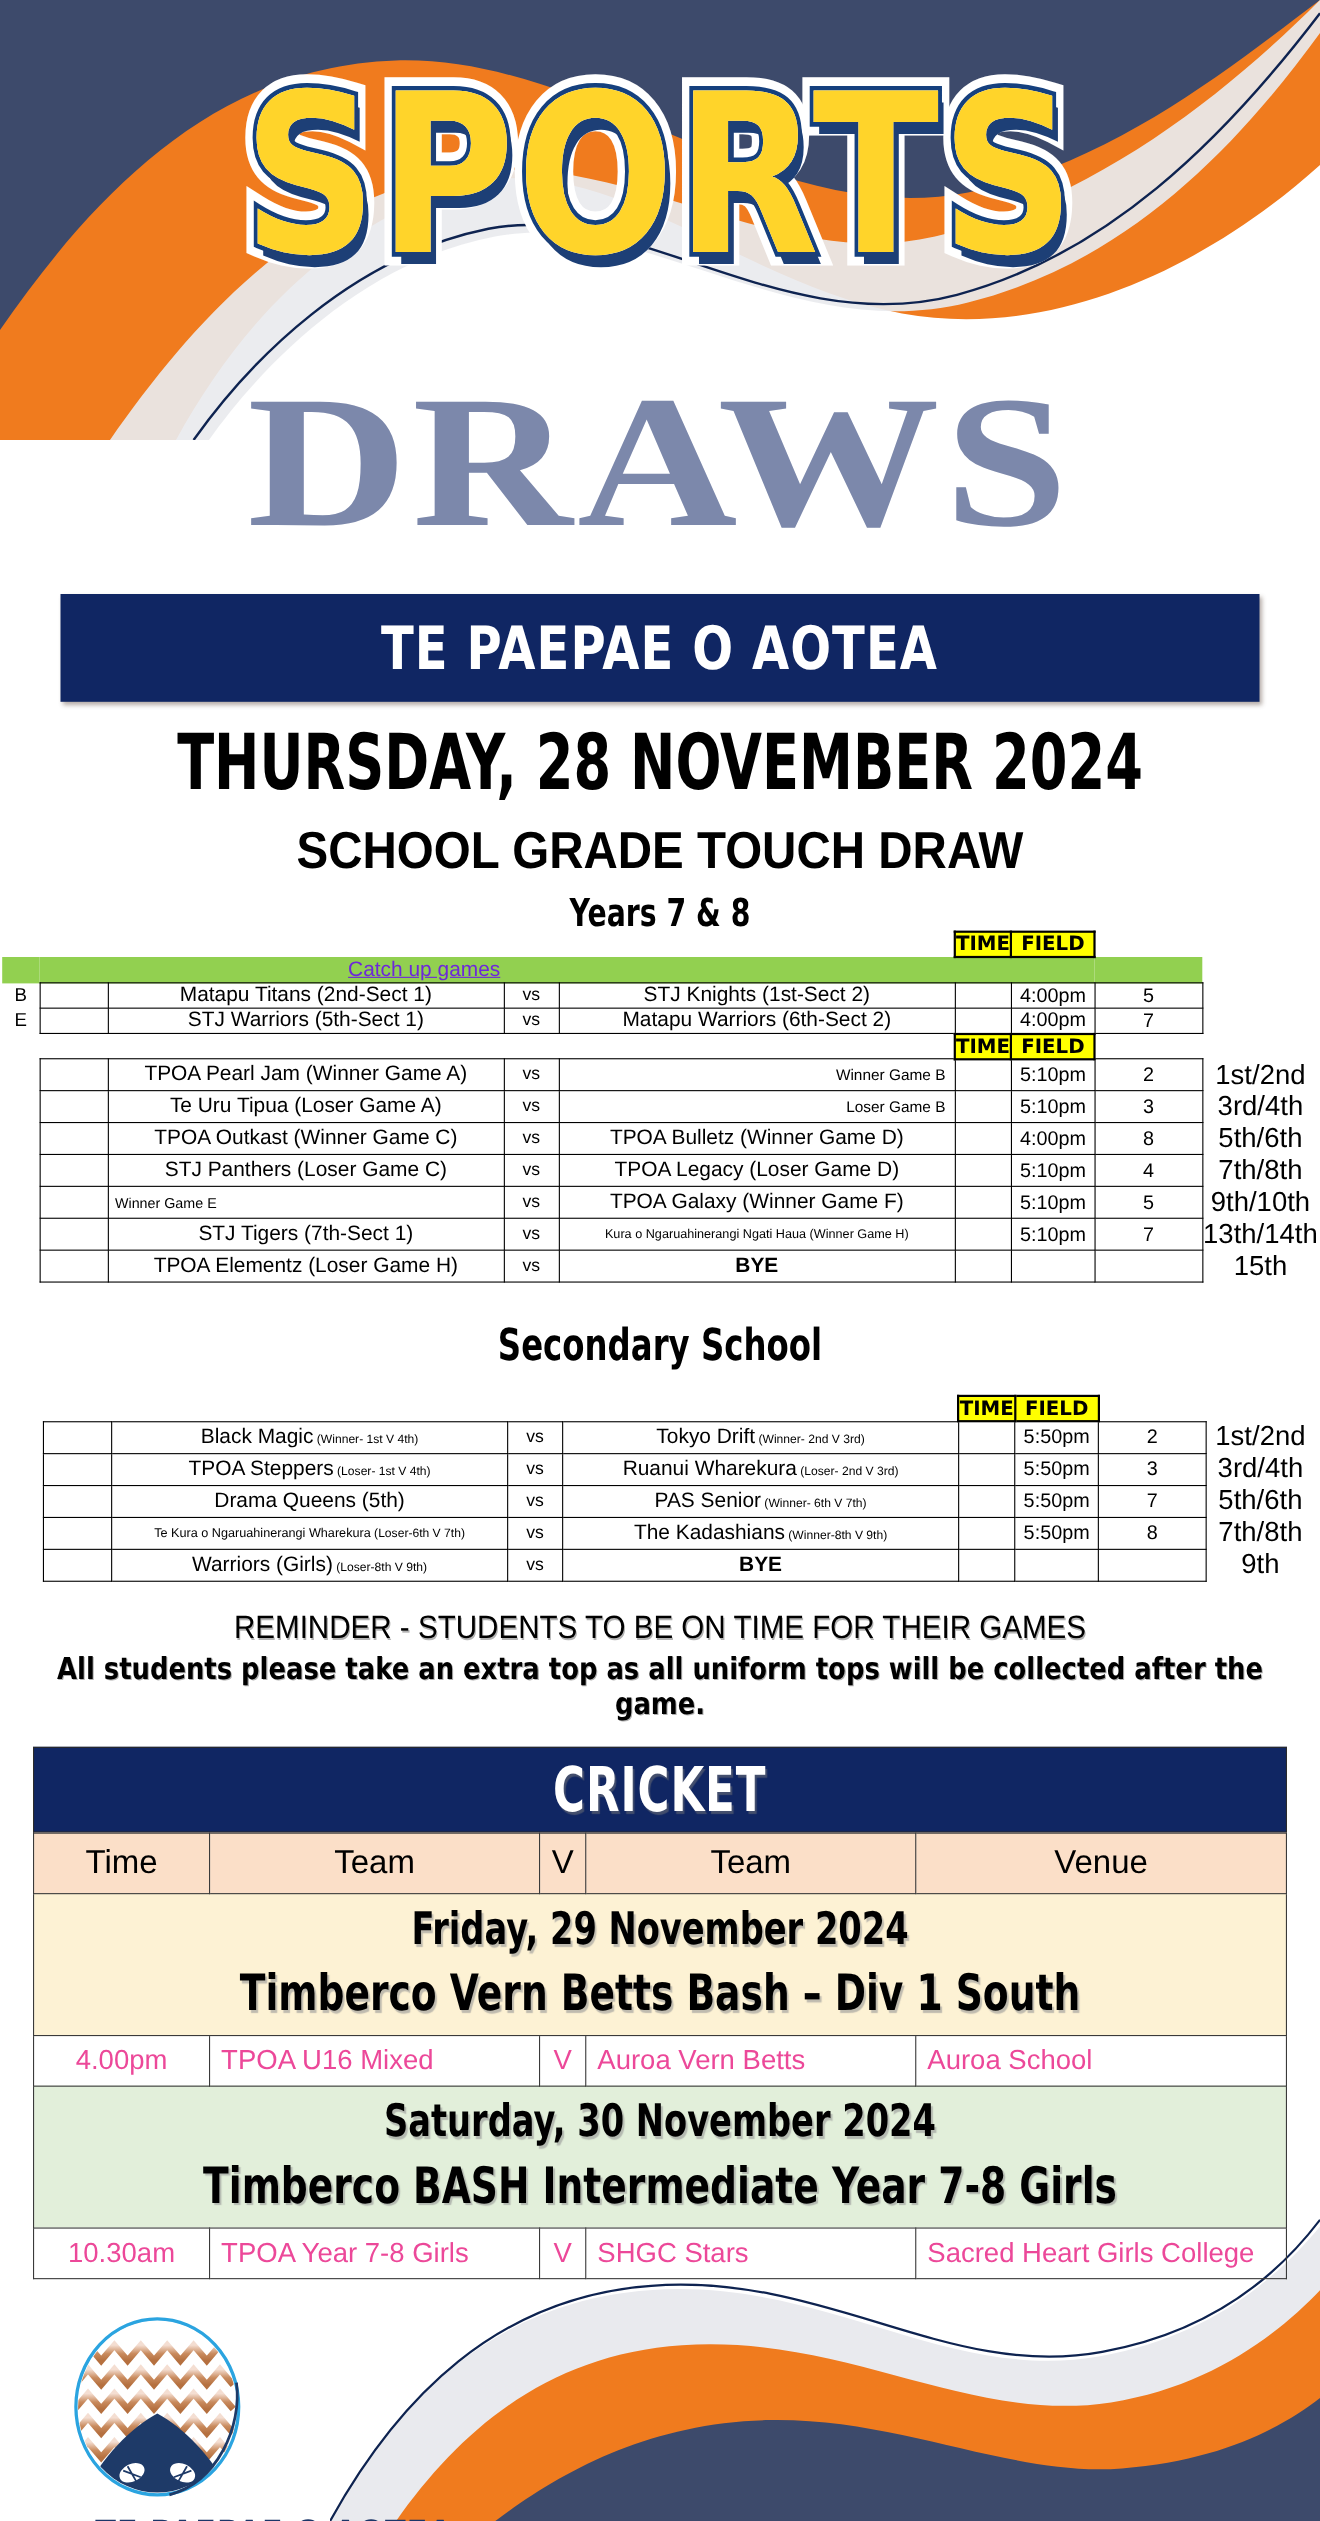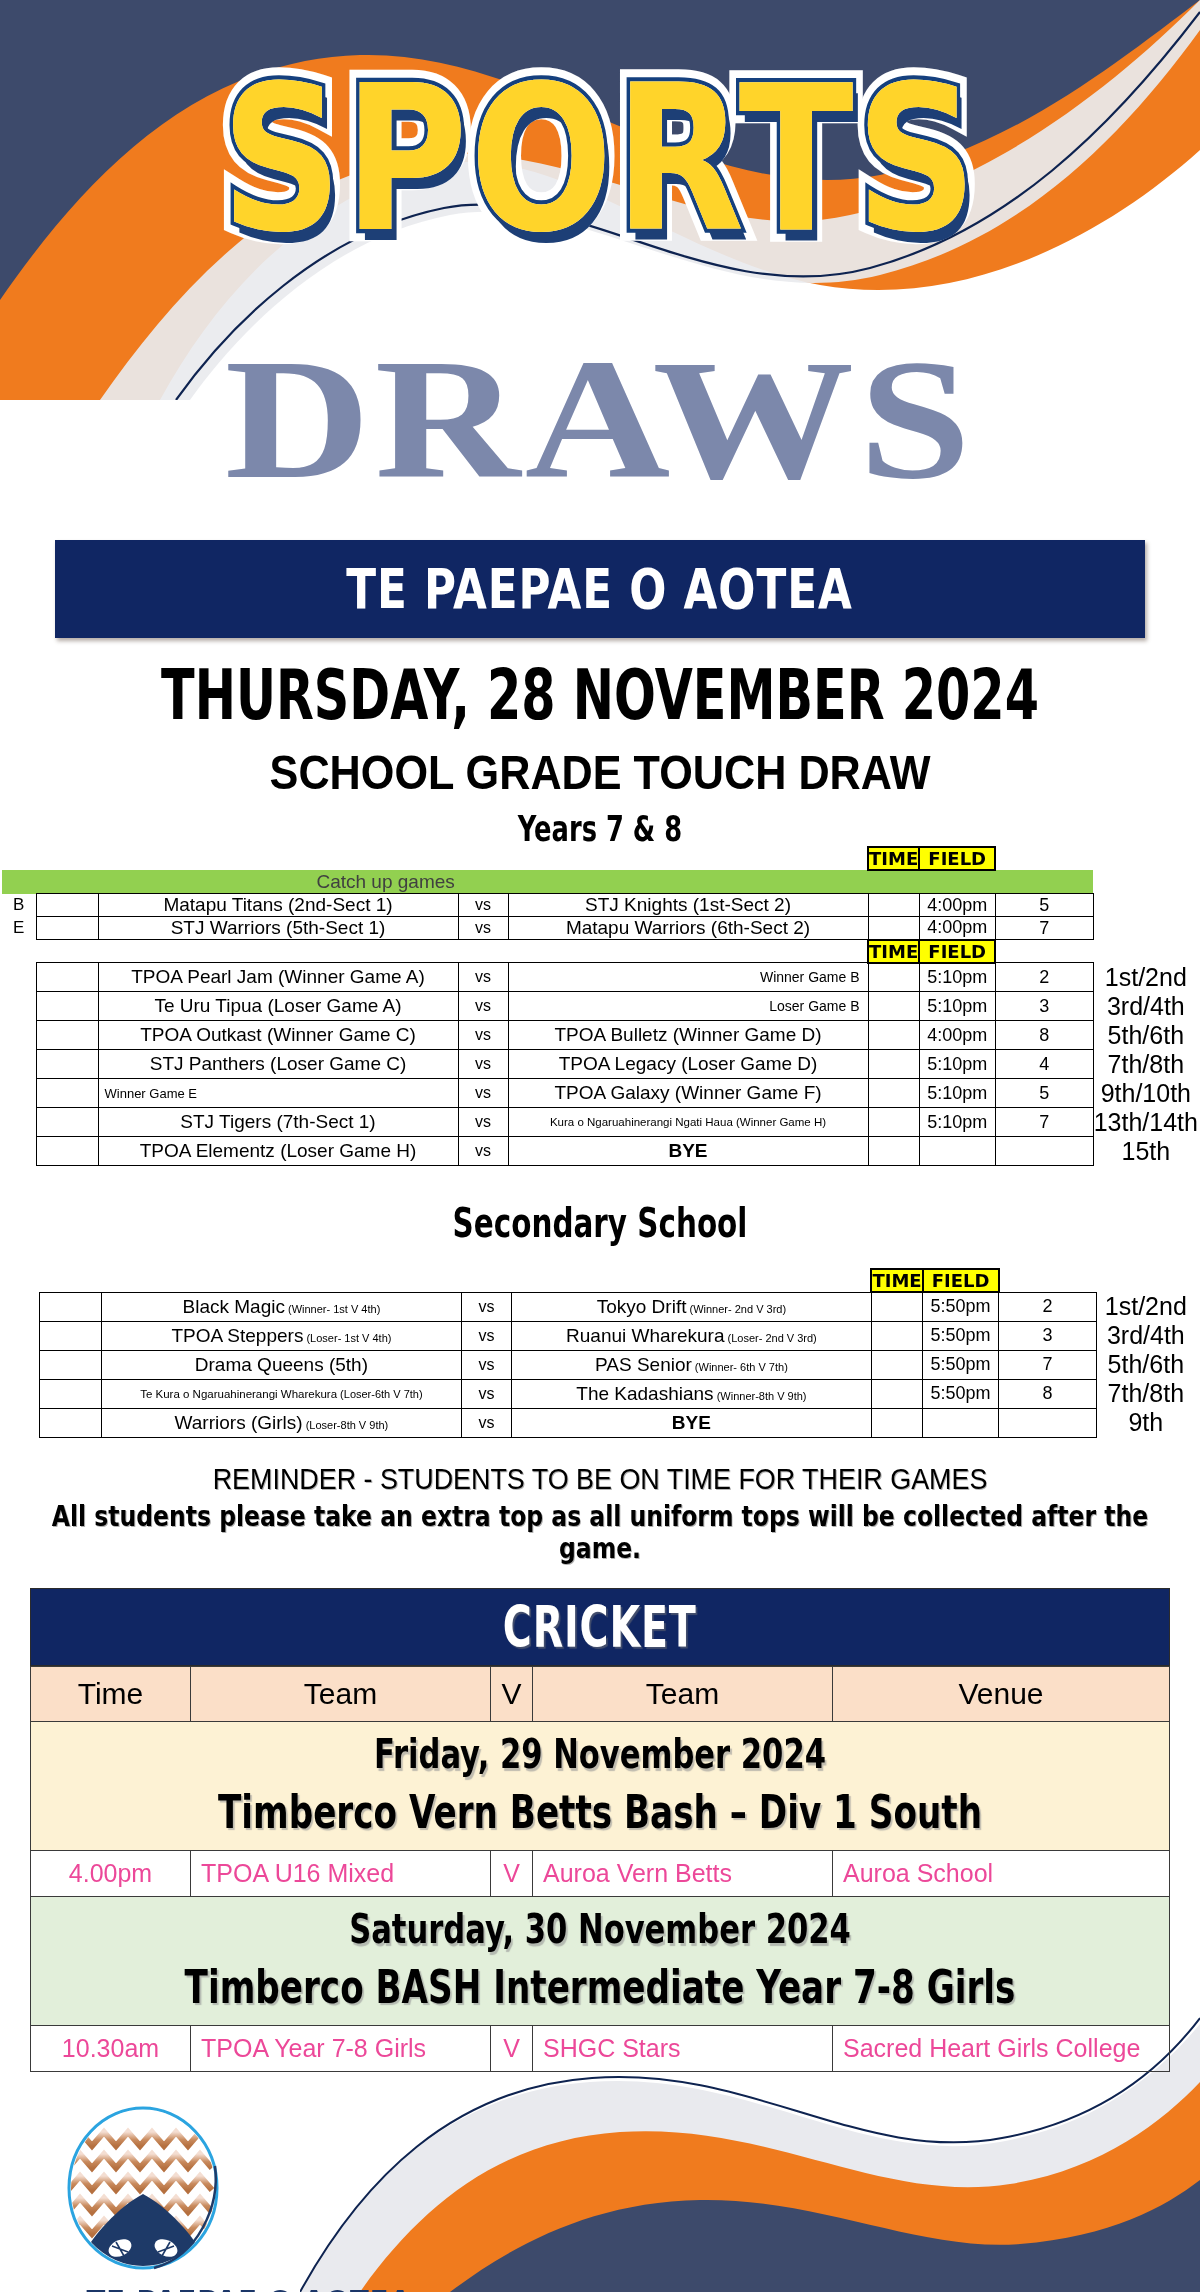--- a/index.html
+++ b/index.html
@@ -99,22 +99,23 @@
   .c-field  { width:72px;  border:1.6px solid #000; text-align:center; font-size:18px; }
   .c-place  { width:98px;  border:none; text-align:center; font-size:25px; padding-left:8px; }
 
   .hdr-time, .hdr-field {
     background:#FFFF00; border:2.2px solid #000;
     font-family:"DejaVu Sans", sans-serif; font-weight:bold;
     font-size:18px; text-align:center; padding:3px 0;
   }
   .row-green td { background:#92D050; border:none; }
   .green-label {
-    text-align:center; font-size:19px; color:#404040;
+    text-align:center; font-size:19px; color:#6d28d9;
     font-family:"Liberation Sans", sans-serif;
+    text-decoration:underline;
   }
   .small-team { font-size:13px !important; text-align:left !important; padding-left:6px !important; }
   .right-team { text-align:right !important; padding-right:8px !important; font-size:14px !important; }
   .bold-cell { font-weight:bold; }
   .sub { font-size:11px;margin-top:20px; }
   .tiny-team { font-size:11.5px !important; }
 
   
   .reminder1 {
     position:relative; z-index:4; text-align:center;

